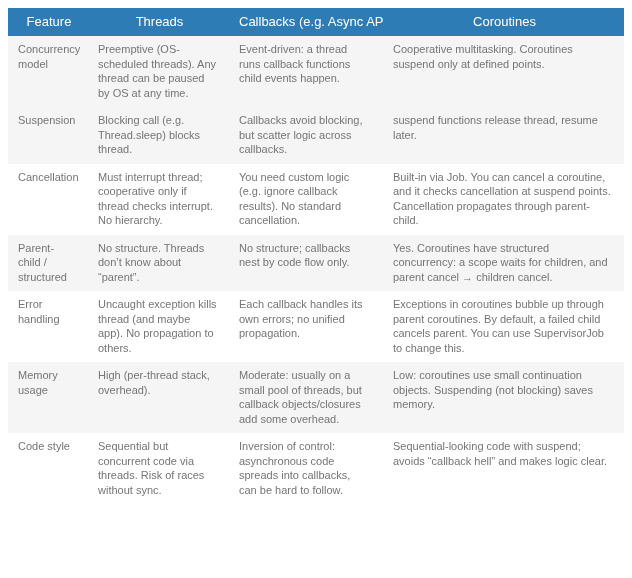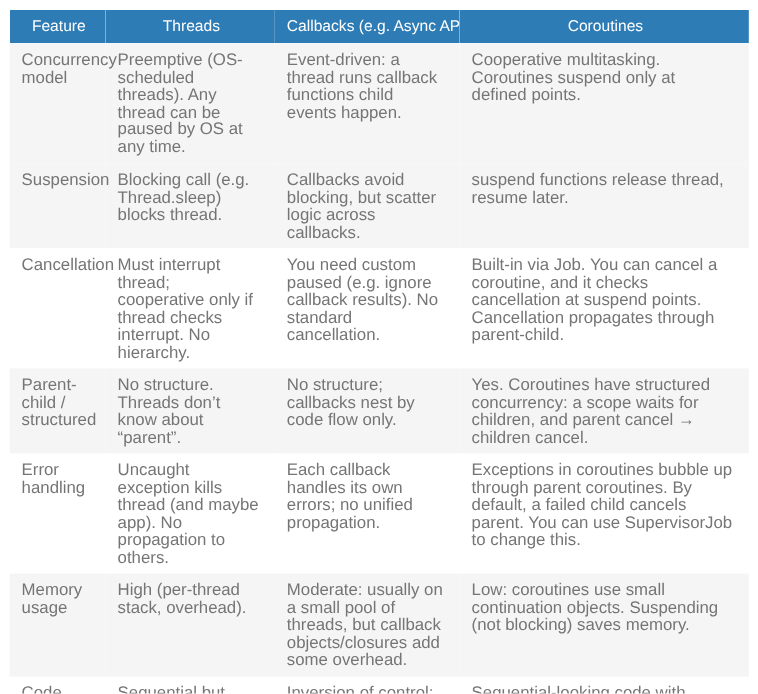--- a/index.html
+++ b/index.html
@@ -38,21 +38,21 @@
     color: var(--header-text);
     font-size: 13px;
     font-weight: 400;
     text-align: center;
     vertical-align: middle;
     padding: 6px 8px 7px 10px;
     white-space: nowrap;
     overflow: hidden;
   }
   td {
-    font-size: 14px;
+    font-size: 11px;
     line-height: 14.5px;
     color: var(--body-text);
     vertical-align: top;
     padding: 6px 12px 7px 10px;
     background: var(--row-bg);
   }
   tr.alt td {
     background: var(--row-alt-bg);
   }
 </style>
@@ -84,21 +84,21 @@
       </tr>
       <tr class="alt">
         <td>Suspension</td>
         <td>Blocking call (e.g. Thread.sleep) blocks thread.</td>
         <td>Callbacks avoid blocking, but scatter logic across callbacks.</td>
         <td>suspend functions release thread, resume later.</td>
       </tr>
       <tr>
         <td>Cancellation</td>
         <td>Must interrupt thread; cooperative only if thread checks interrupt. No hierarchy.</td>
-        <td>You need custom paused (e.g. ignore callback results). No standard cancellation.</td>
+        <td>You need custom logic (e.g. ignore callback results). No standard cancellation.</td>
         <td>Built-in via Job. You can cancel a coroutine, and it checks cancellation at suspend points. Cancellation propagates through parent-child.</td>
       </tr>
       <tr class="alt">
         <td>Parent-child / structured</td>
         <td>No structure. Threads don’t know about “parent”.</td>
         <td>No structure; callbacks nest by code flow only.</td>
         <td>Yes. Coroutines have structured concurrency: a scope waits for children, and parent cancel → children cancel.</td>
       </tr>
       <tr>
         <td>Error handling</td>

